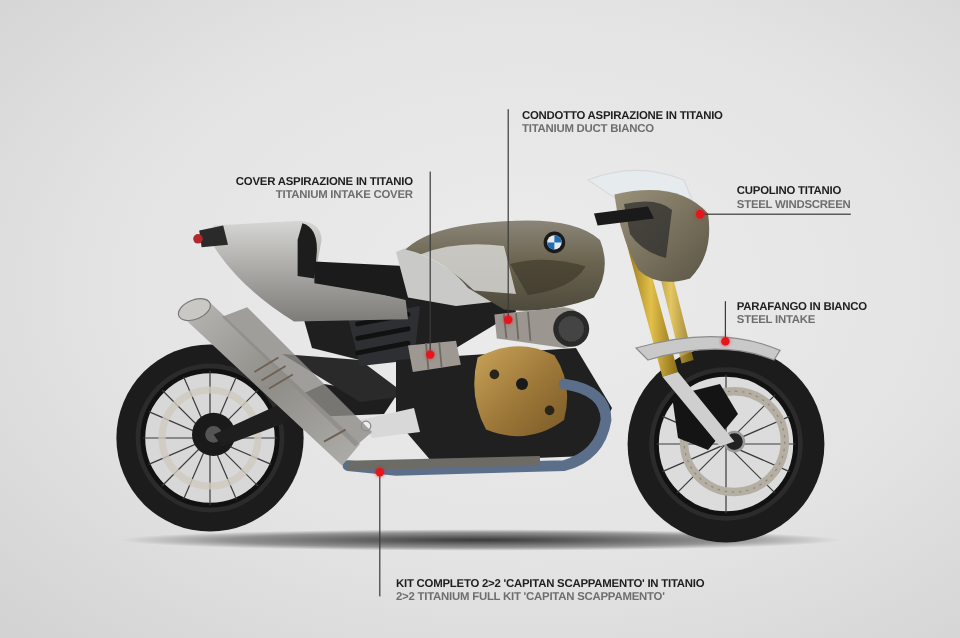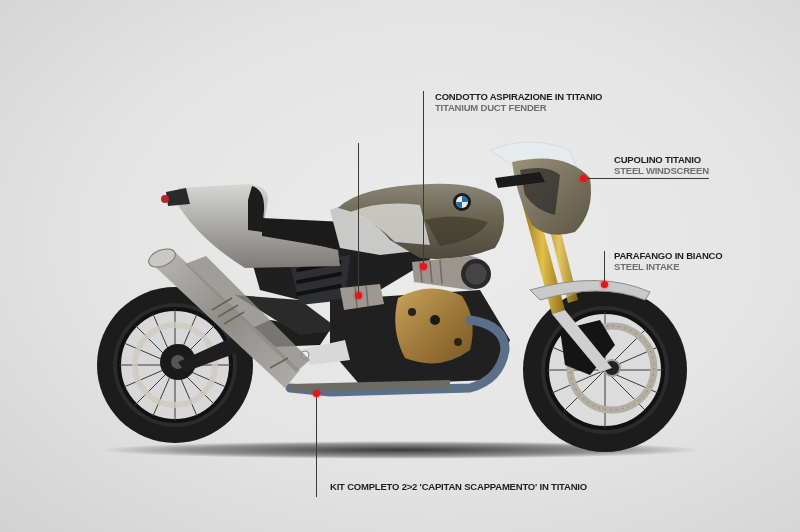--- a/index.html
+++ b/index.html
@@ -193,30 +193,35 @@
   <div class="lead" style="left:316px; top:393px; width:1px; height:104px;"></div>
 
   <div class="dot" style="left:420px; top:263px;"></div>
   <div class="dot" style="left:355px; top:292px;"></div>
   <div class="dot" style="left:580px; top:175px;"></div>
   <div class="dot" style="left:601px; top:281px;"></div>
   <div class="dot" style="left:313px; top:390px;"></div>
 
   <div class="label" style="left:435px; top:91px;">
     <div class="it">CONDOTTO ASPIRAZIONE IN TITANIO</div>
-    <div class="en">TITANIUM DUCT FENDER</div>
-  </div>
-
+    <div class="en">TITANIUM DUCT BIANCO</div>
+  </div>
+
+  <div class="label right" style="left:190px; top:146px; width:154px;">
+    <div class="it">COVER ASPIRAZIONE IN TITANIO</div>
+    <div class="en">TITANIUM INTAKE COVER</div>
+  </div>
 
   <div class="label" style="left:614px; top:154px;">
     <div class="it">CUPOLINO TITANIO</div>
     <div class="en">STEEL WINDSCREEN</div>
   </div>
 
   <div class="label" style="left:614px; top:250px;">
     <div class="it">PARAFANGO IN BIANCO</div>
     <div class="en">STEEL INTAKE</div>
   </div>
 
   <div class="label" style="left:330px; top:481px;">
     <div class="it">KIT COMPLETO 2&gt;2 'CAPITAN SCAPPAMENTO' IN TITANIO</div>
+    <div class="en">2&gt;2 TITANIUM FULL KIT 'CAPITAN SCAPPAMENTO'</div>
   </div>
 </div>
 
 </body></html>

